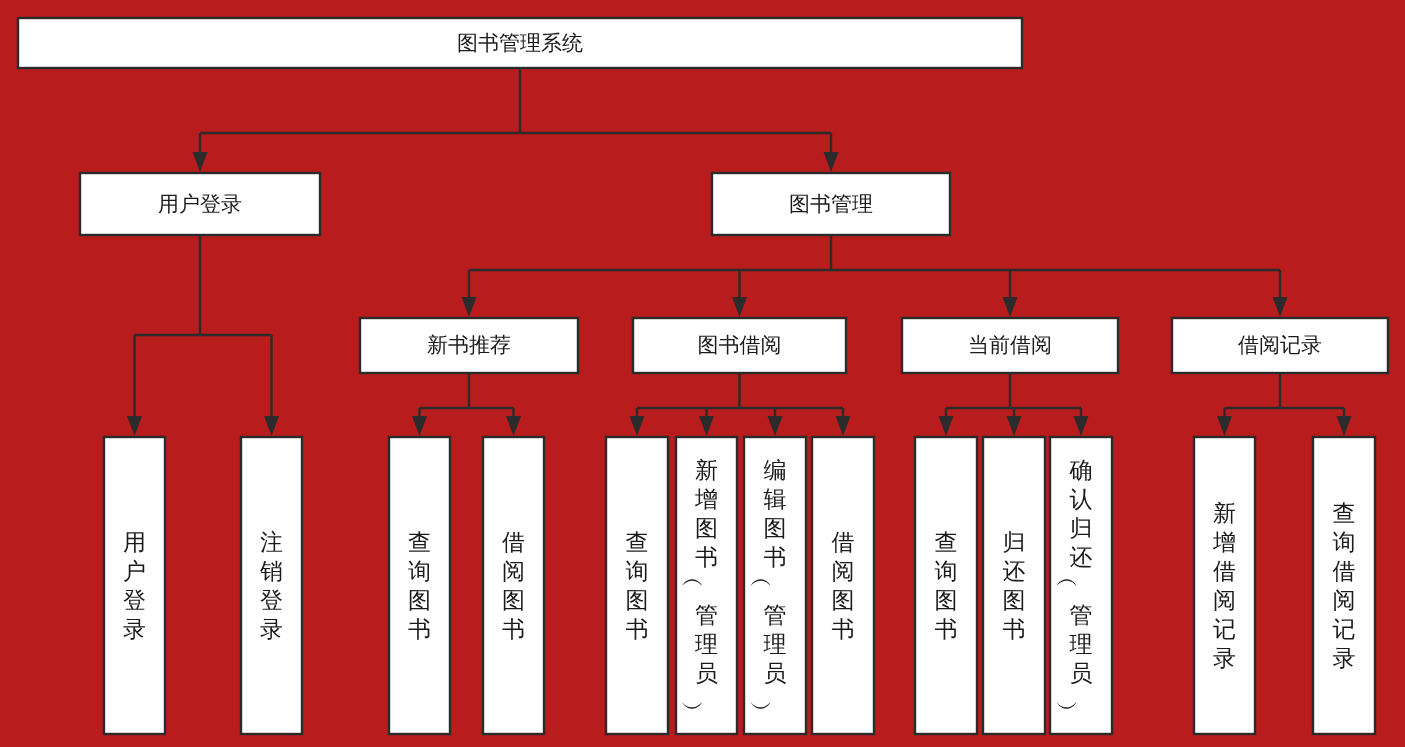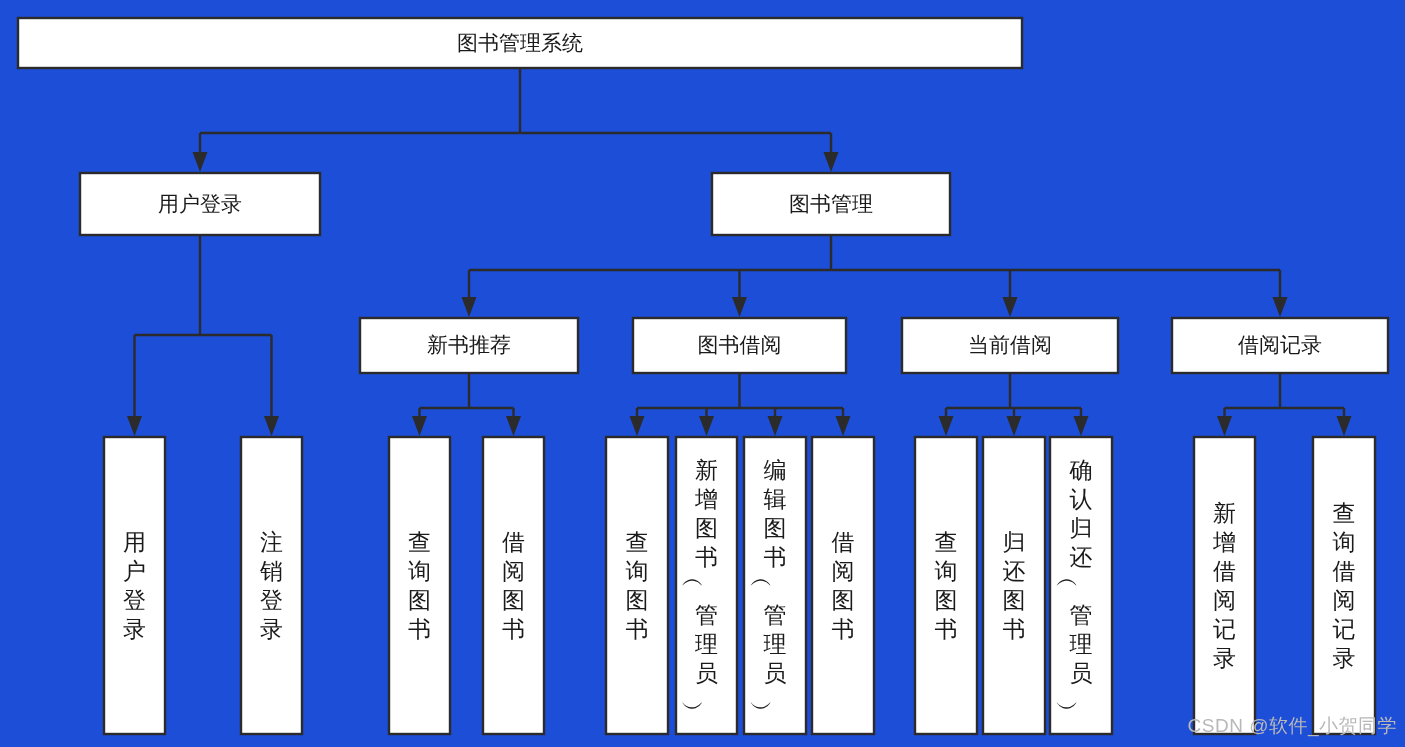--- a/index.html
+++ b/index.html
@@ -8,21 +8,21 @@
     padding: 0;
     background: #ffffff;
   }
   body {
     font-family: "Liberation Sans", "DejaVu Sans", sans-serif;
   }
   #diagram-root {
     position: relative;
     width: 1405px;
     height: 747px;
-    background: #1d4ed8;
+    background: #b91c1c;
     overflow: hidden;
   }
   svg.diagram-canvas {
     position: absolute;
     left: 0;
     top: 0;
     width: 1405px;
     height: 747px;
     display: block;
   }
@@ -216,14 +216,13 @@
         <g>
           <rect x="1194" y="437" width="61" height="297" class="node-box"></rect>
           <text x="1224.5" y="521.12" class="node-label-vertical"><tspan x="1224.5" dy="0">新</tspan><tspan x="1224.5" dy="29">增</tspan><tspan x="1224.5" dy="29">借</tspan><tspan x="1224.5" dy="29">阅</tspan><tspan x="1224.5" dy="29">记</tspan><tspan x="1224.5" dy="29">录</tspan></text>
         </g>
         <g>
           <rect x="1313" y="437" width="62" height="297" class="node-box"></rect>
           <text x="1344" y="521.12" class="node-label-vertical"><tspan x="1344" dy="0">查</tspan><tspan x="1344" dy="29">询</tspan><tspan x="1344" dy="29">借</tspan><tspan x="1344" dy="29">阅</tspan><tspan x="1344" dy="29">记</tspan><tspan x="1344" dy="29">录</tspan></text>
         </g>
       </g>
   </svg>
-  <div class="watermark">CSDN @软件_小贺同学</div>
 </div>
 
 </body></html>

